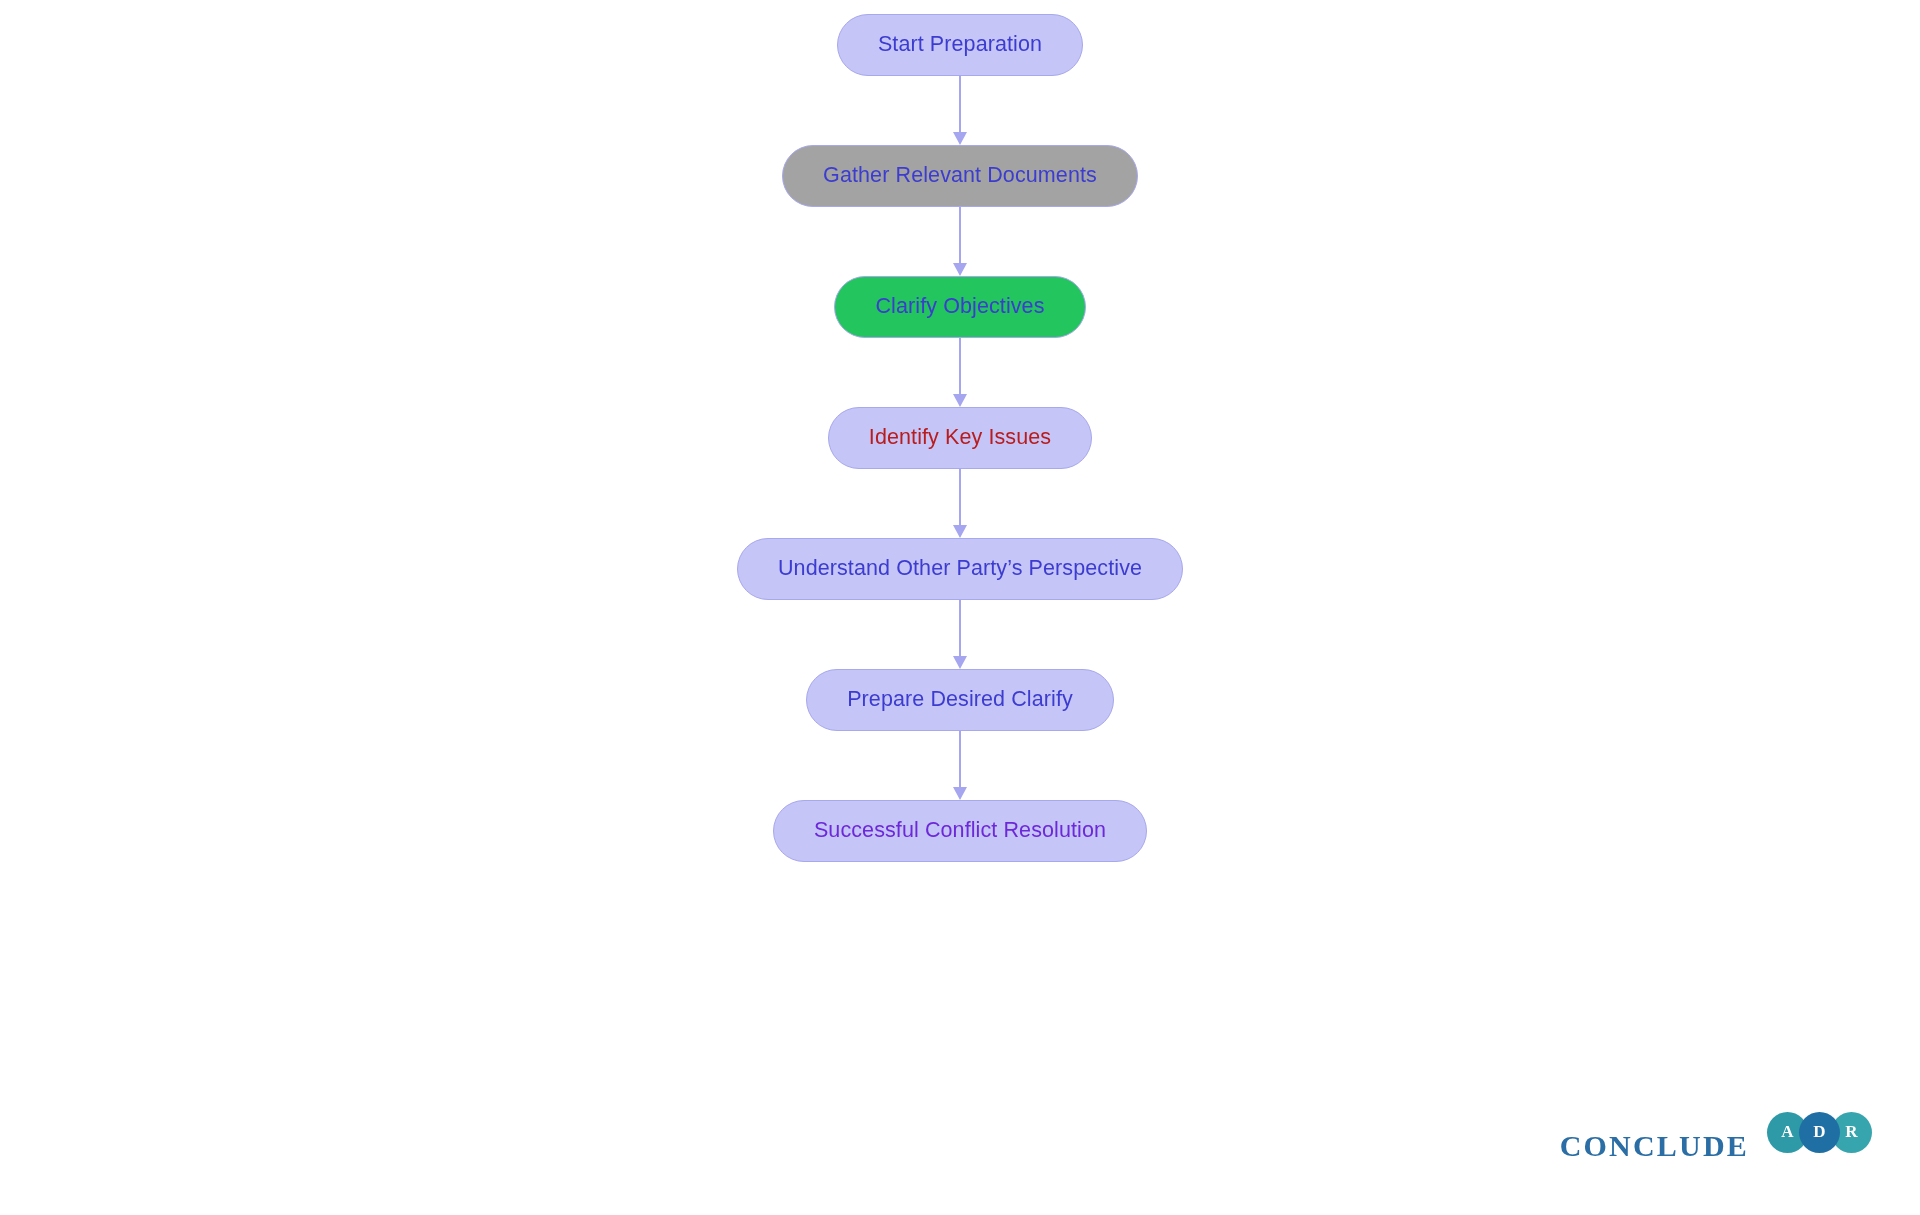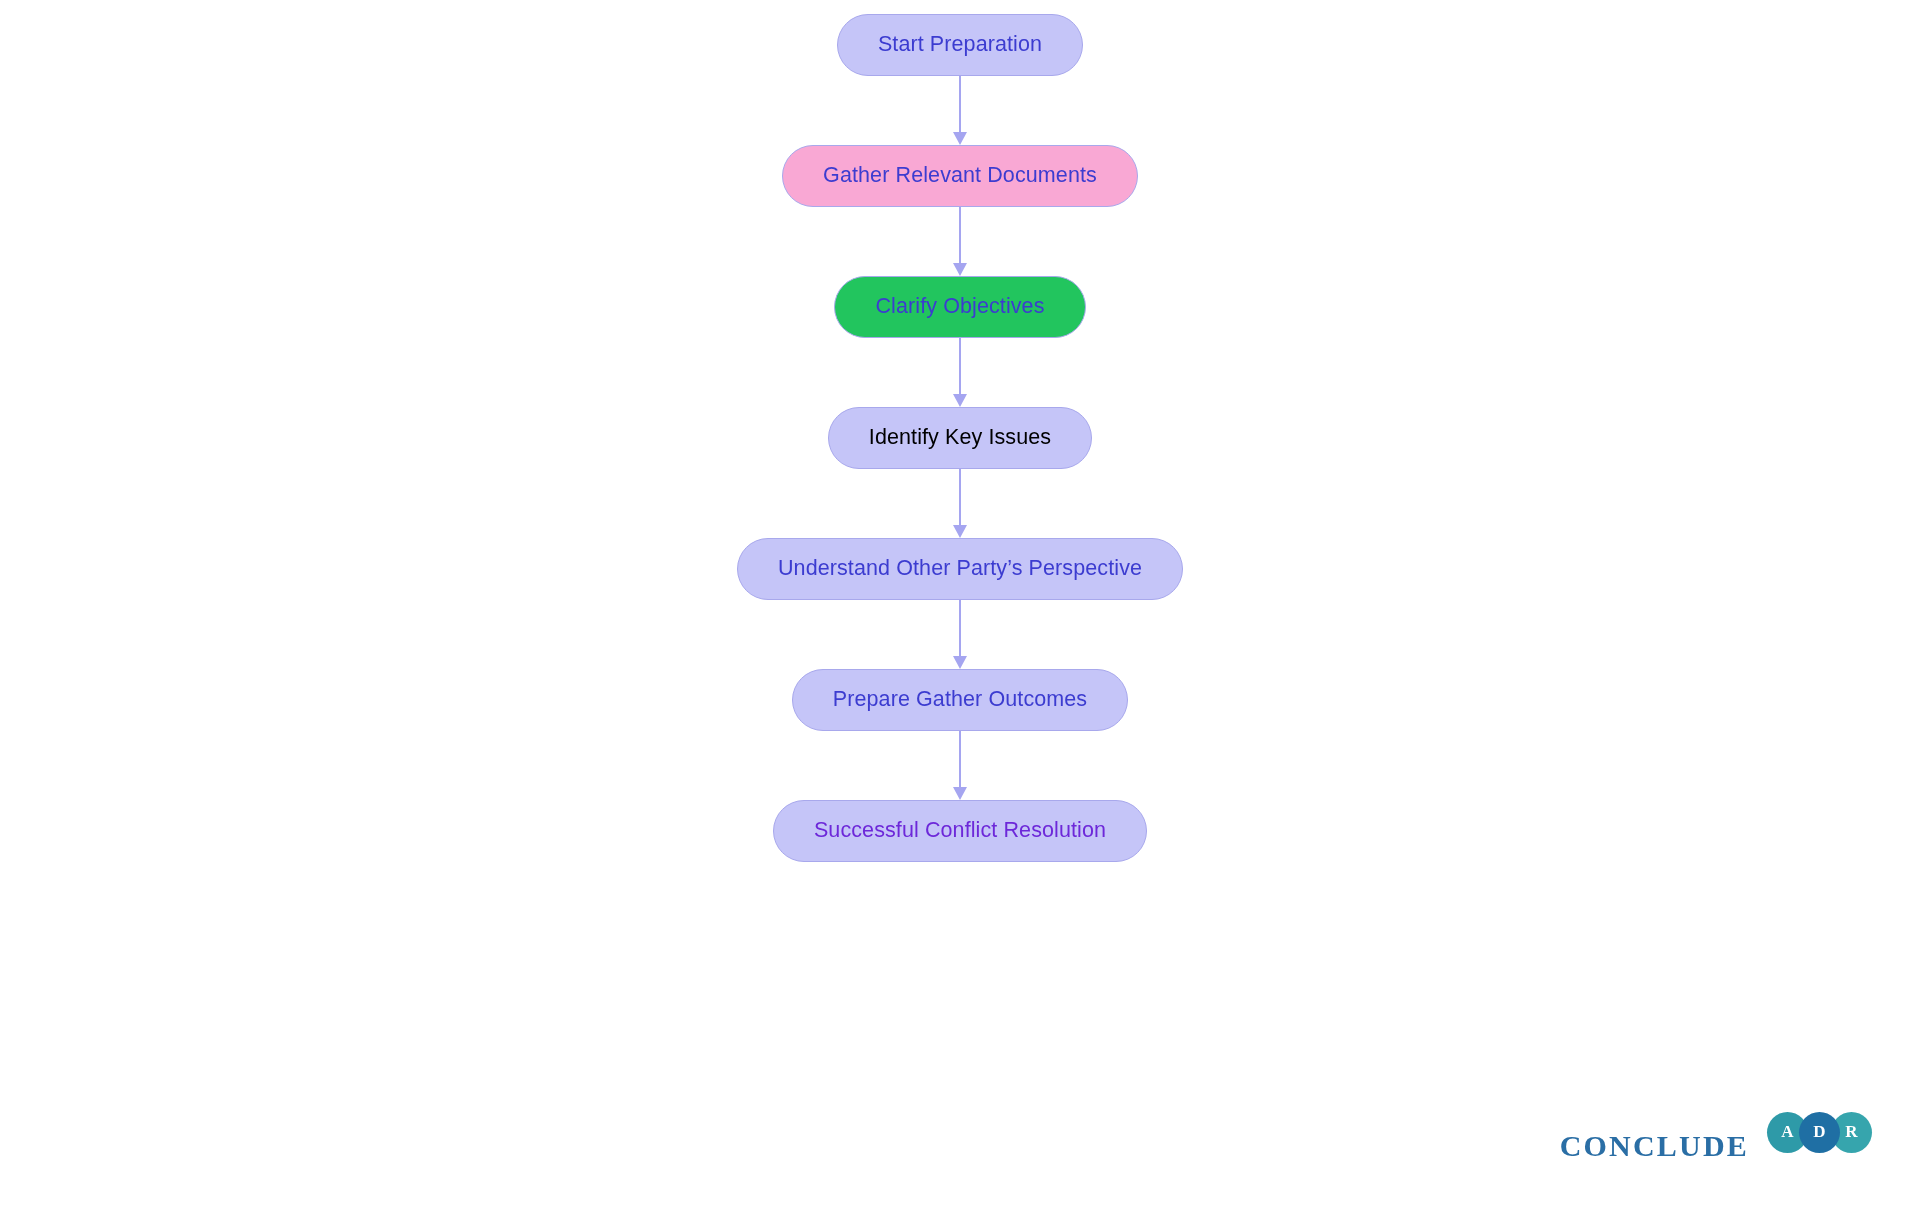--- a/index.html
+++ b/index.html
@@ -133,58 +133,58 @@
 
     <div class="flow-node" style="background: rgb(197, 197, 248); border-color: rgb(168, 168, 236);">
       <span class="flow-node-label" style="color: rgb(60, 60, 208);">Start Preparation</span>
     </div>
 
     <div class="flow-connector gap-0">
       <div class="conn-line" style="background: rgb(165, 165, 240);"></div>
       <div class="conn-head" style="border-top-color: rgb(165, 165, 240);"></div>
     </div>
 
-    <div class="flow-node" style="background: #f9a8d4; border-color: rgb(168, 168, 236);">
+    <div class="flow-node" style="background: #a3a3a3; border-color: rgb(168, 168, 236);">
       <span class="flow-node-label" style="color: rgb(60, 60, 208);">Gather Relevant Documents</span>
     </div>
 
     <div class="flow-connector gap-1">
       <div class="conn-line" style="background: rgb(165, 165, 240);"></div>
       <div class="conn-head" style="border-top-color: rgb(165, 165, 240);"></div>
     </div>
 
     <div class="flow-node" style="background: #22c55e; border-color: rgb(168, 168, 236);">
       <span class="flow-node-label" style="color: rgb(60, 60, 208);">Clarify Objectives</span>
     </div>
 
     <div class="flow-connector gap-2">
       <div class="conn-line" style="background: rgb(165, 165, 240);"></div>
       <div class="conn-head" style="border-top-color: rgb(165, 165, 240);"></div>
     </div>
 
     <div class="flow-node" style="background: rgb(197, 197, 248); border-color: rgb(168, 168, 236);">
-      <span class="flow-node-label" style="color: #000000;">Identify Key Issues</span>
+      <span class="flow-node-label" style="color: #b91c1c;">Identify Key Issues</span>
     </div>
 
     <div class="flow-connector gap-3">
       <div class="conn-line" style="background: rgb(165, 165, 240);"></div>
       <div class="conn-head" style="border-top-color: rgb(165, 165, 240);"></div>
     </div>
 
     <div class="flow-node" style="background: rgb(197, 197, 248); border-color: rgb(168, 168, 236);">
       <span class="flow-node-label" style="color: rgb(60, 60, 208);">Understand Other Party’s Perspective</span>
     </div>
 
     <div class="flow-connector gap-4">
       <div class="conn-line" style="background: rgb(165, 165, 240);"></div>
       <div class="conn-head" style="border-top-color: rgb(165, 165, 240);"></div>
     </div>
 
     <div class="flow-node" style="background: rgb(197, 197, 248); border-color: rgb(168, 168, 236);">
-      <span class="flow-node-label" style="color: rgb(60, 60, 208);">Prepare Gather Outcomes</span>
+      <span class="flow-node-label" style="color: rgb(60, 60, 208);">Prepare Desired Clarify</span>
     </div>
 
     <div class="flow-connector gap-5">
       <div class="conn-line" style="background: rgb(165, 165, 240);"></div>
       <div class="conn-head" style="border-top-color: rgb(165, 165, 240);"></div>
     </div>
 
     <div class="flow-node" style="background: rgb(197, 197, 248); border-color: rgb(168, 168, 236);">
       <span class="flow-node-label" style="color: #6d28d9;">Successful Conflict Resolution</span>
     </div>

